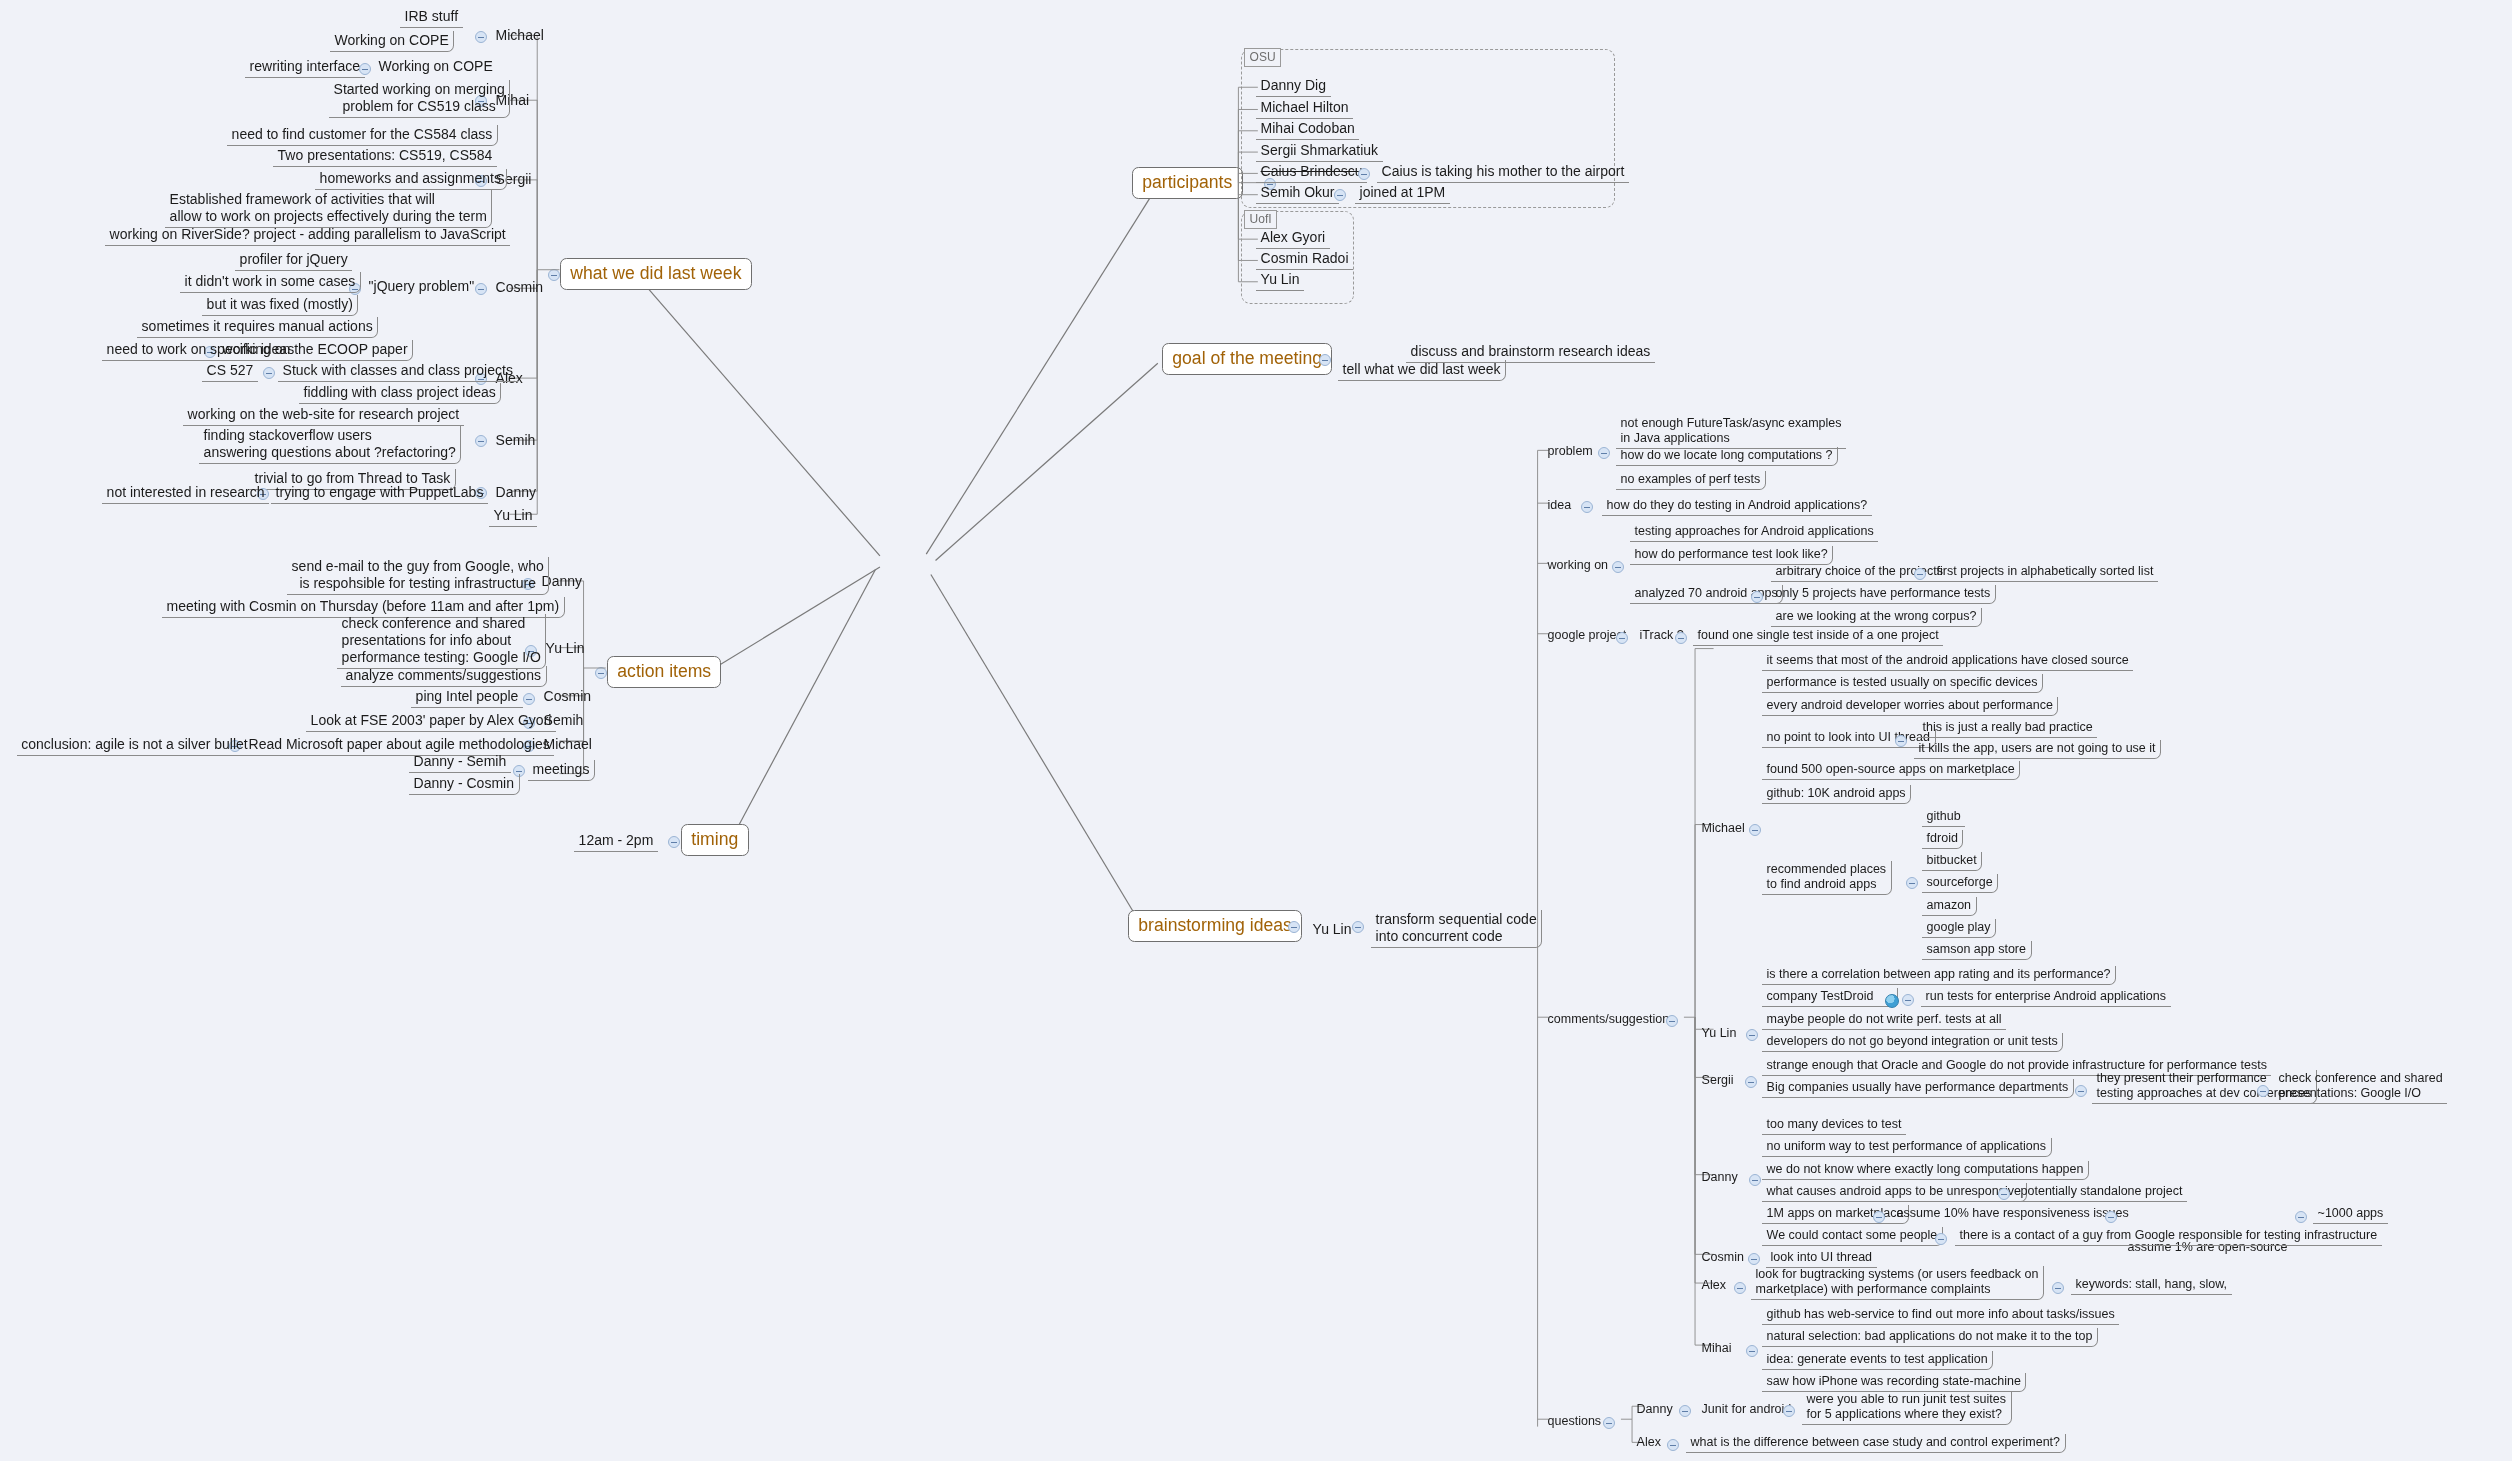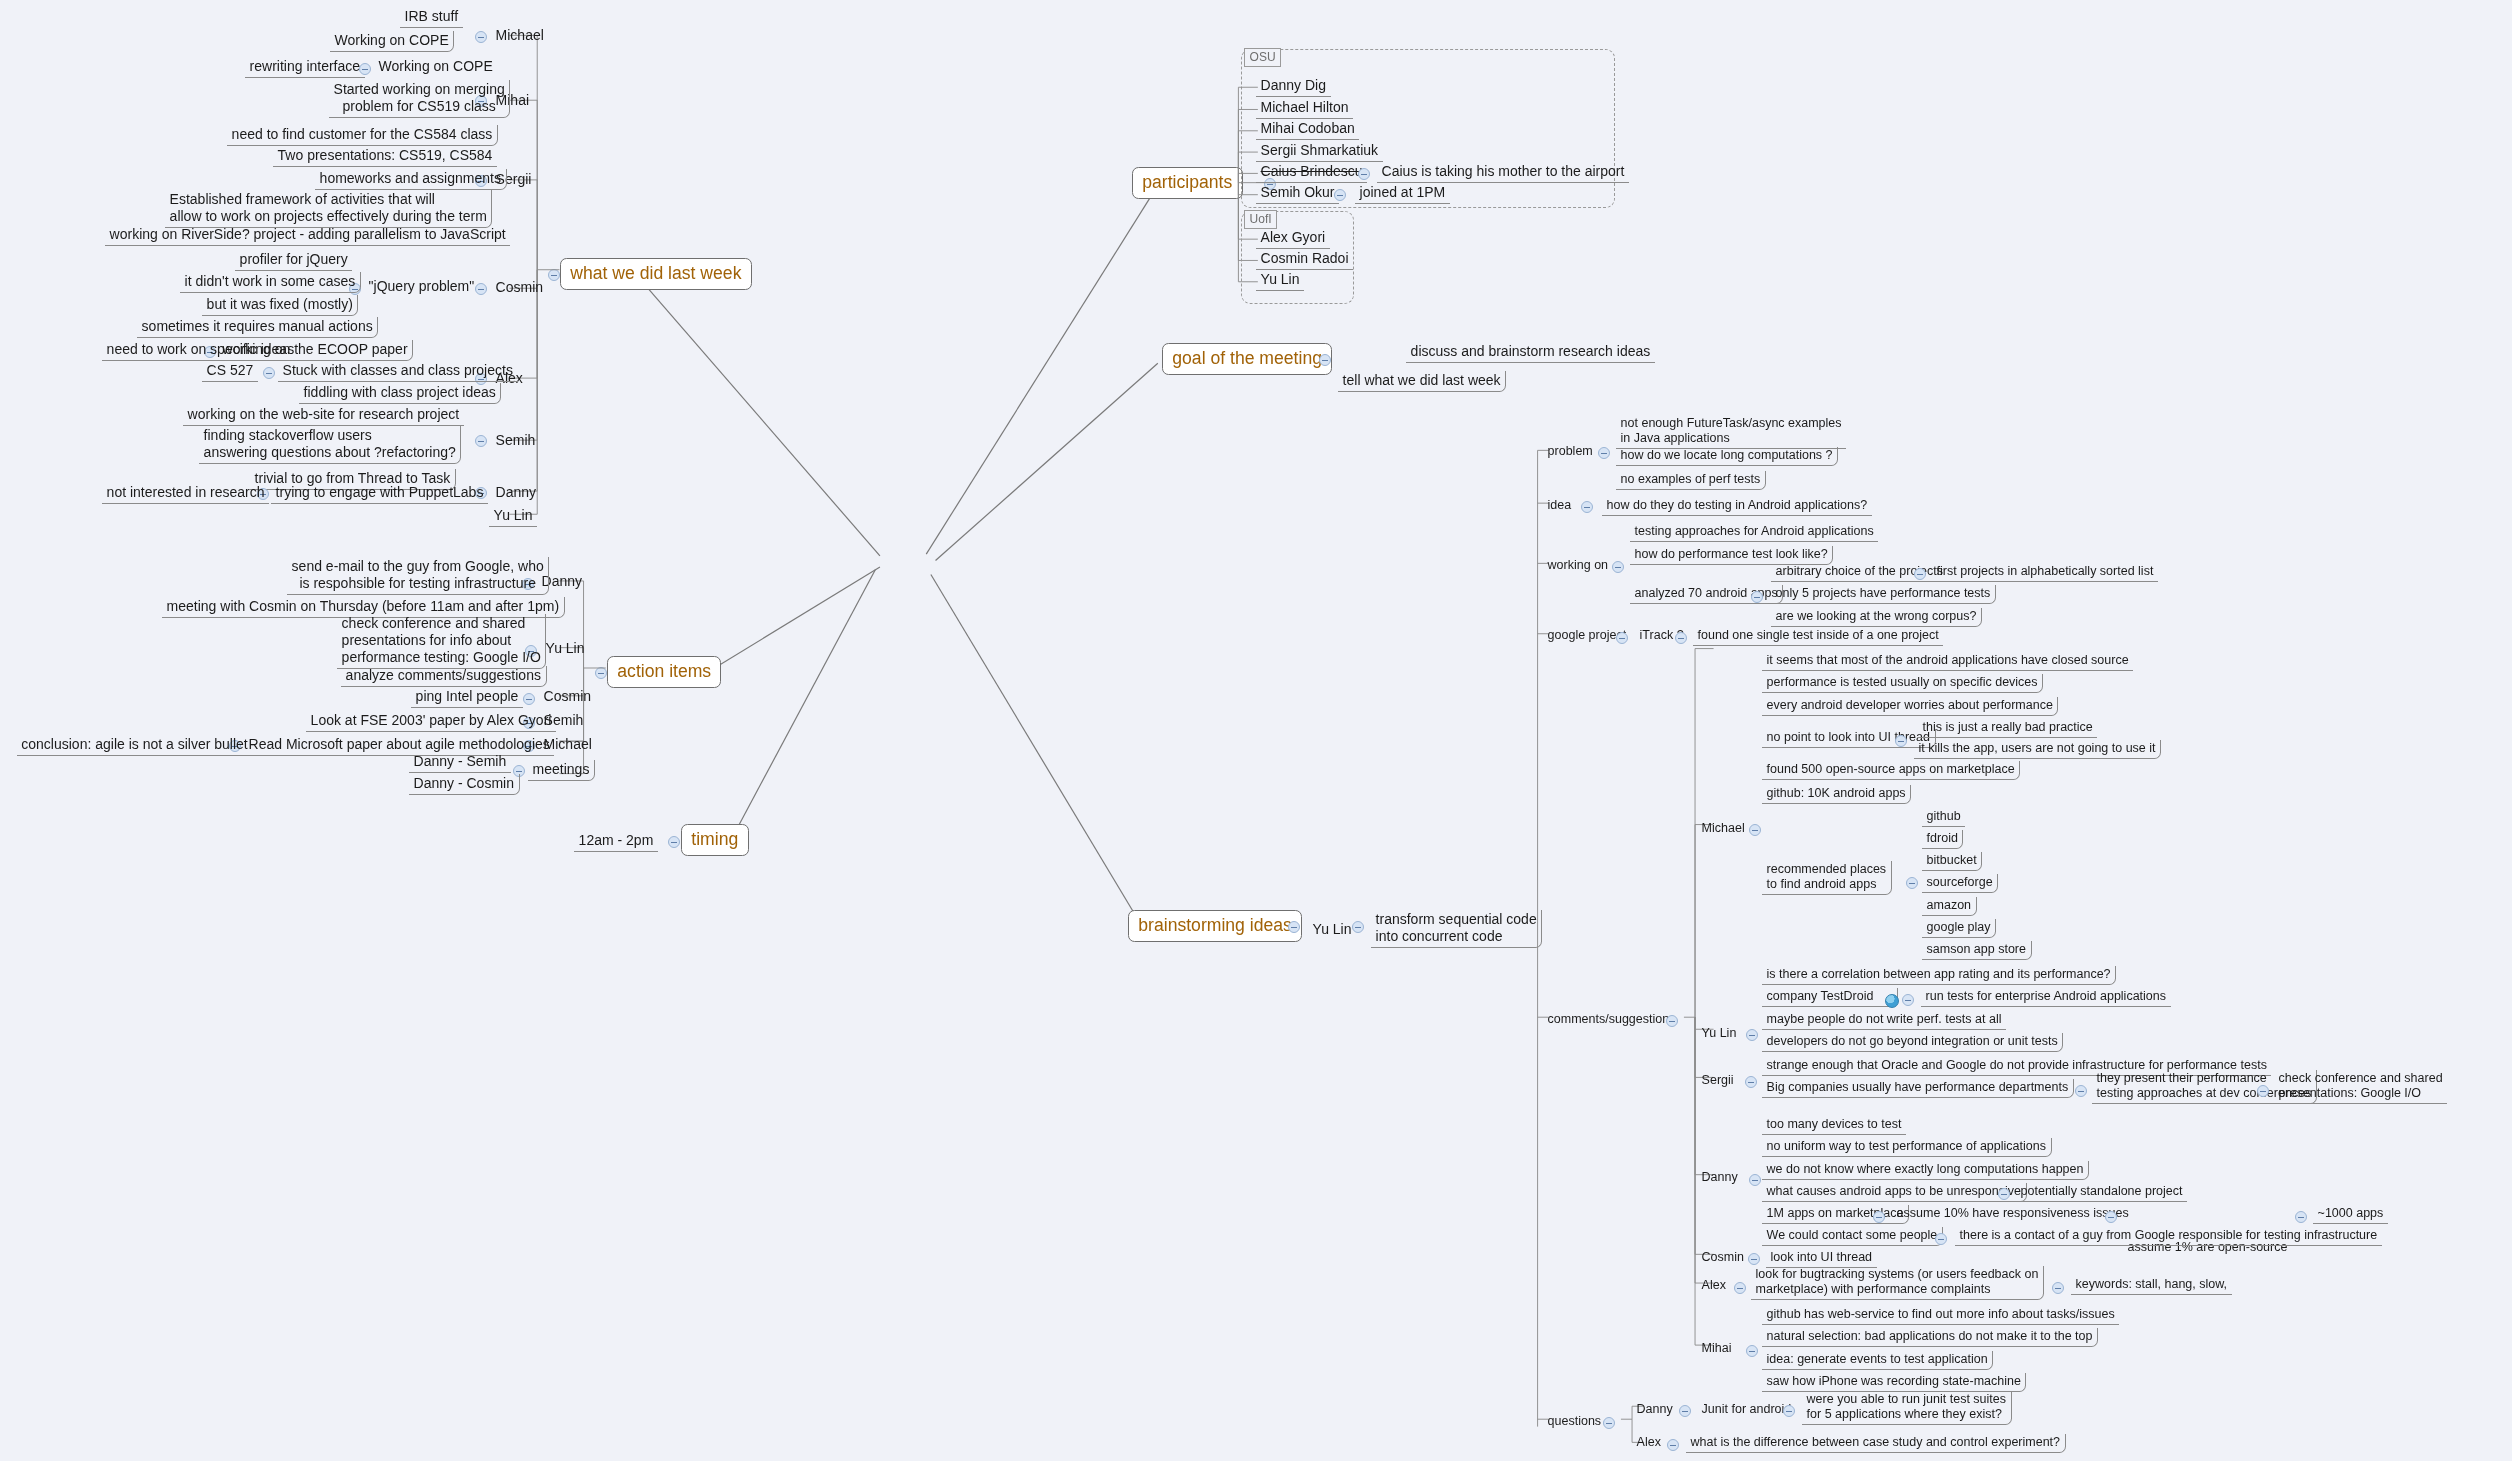--- a/index.html
+++ b/index.html
@@ -220,21 +220,21 @@
 
   <div class="group" style="left:1241px;top:211px;width:113px;height:93px;"></div>
   <div class="group-label" style="left:1244px;top:210px;">UofI</div>
   <div class="node leaf f14" style="left:1256px;top:228px;">Alex Gyori</div>
   <div class="node leaf f14" style="left:1256px;top:249px;">Cosmin Radoi</div>
   <div class="node leaf f14" style="left:1256px;top:270px;">Yu Lin</div>
 
   <div class="node pill" style="left:1162px;top:343px;">goal of the meeting</div>
   <div class="handle" style="left:1319px;top:354px;"></div>
   <div class="node leaf f14" style="left:1406px;top:342px;">discuss and brainstorm research ideas</div>
-  <div class="node bubble f14" style="left:1338px;top:371px;">tell what we did last week</div>
+  <div class="node bubble f14" style="left:1338px;top:360px;">tell what we did last week</div>
 
   <div class="node pill" style="left:607px;top:656px;">action items</div>
   <div class="handle" style="left:595px;top:667px;"></div>
   <svg class="links" viewBox="0 0 2712 1578" width="2512" height="1462">
     <g stroke="#8b8b8b" stroke-width="1" fill="none">
       <path d="M 654,721 L 630,721 L 630,627 L 604,627"></path>
       <path d="M 630,721 L 630,699 L 604,699"></path>
       <path d="M 630,721 L 630,751 L 604,751"></path>
       <path d="M 630,721 L 630,800 L 604,800"></path>
       <path d="M 630,721 L 630,800 L 604,800"></path>

